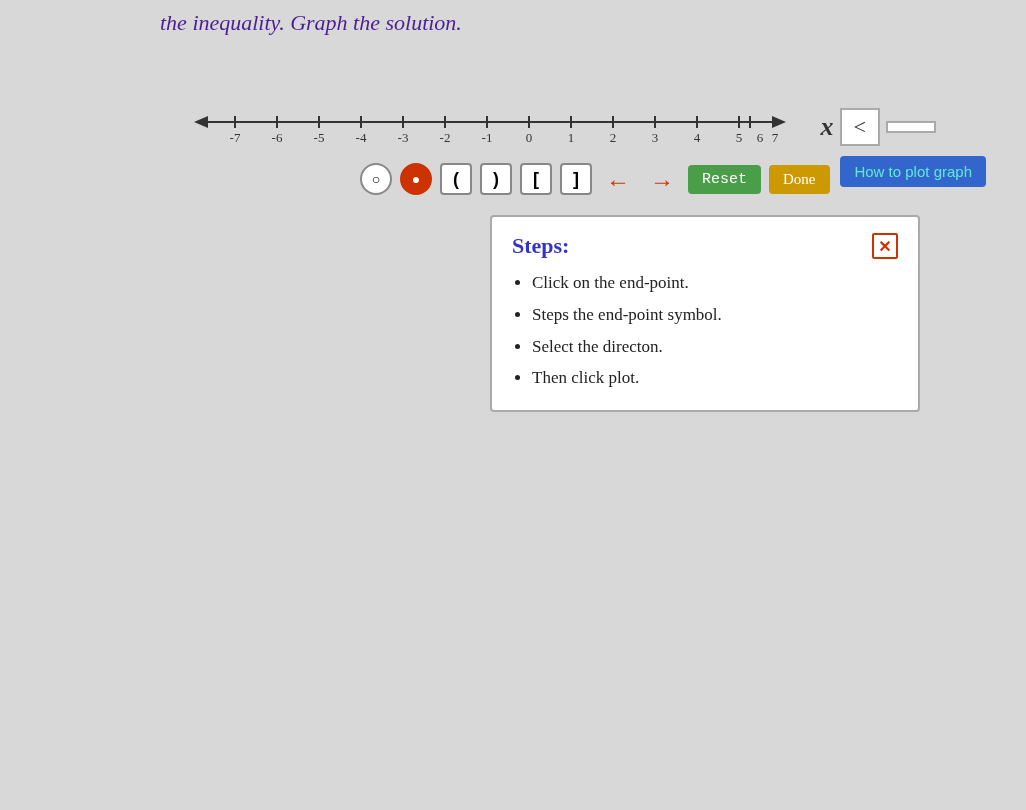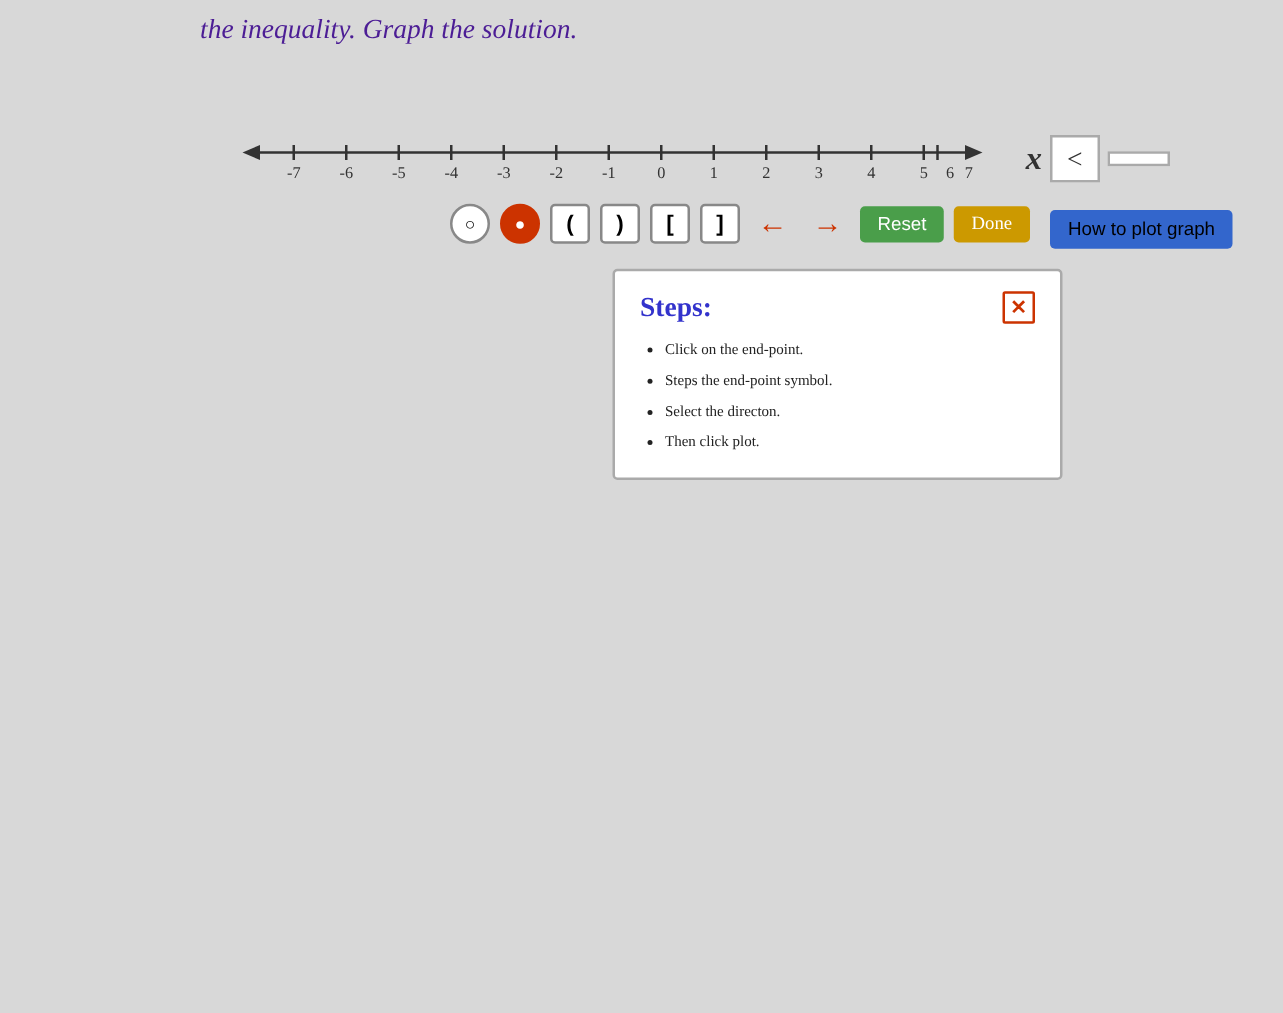--- a/index.html
+++ b/index.html
@@ -170,55 +170,55 @@
     }
 
     .reset-btn {
       padding: 6px 14px;
       background: #4a9e4a;
       color: white;
       border: none;
       border-radius: 4px;
       font-size: 15px;
       cursor: pointer;
-      font-family: Liberation Sans, sans-serif;
+      font-family: Liberation Mono, monospace;
     }
 
     .done-btn {
       padding: 6px 14px;
       background: #cc9900;
       color: white;
       border: none;
       border-radius: 4px;
       font-size: 15px;
       cursor: pointer;
       font-family: Liberation Serif, serif;
     }
 
     
     .how-to-btn {
       position: absolute;
-      top: 168px;
+      top: 156px;
       right: 40px;
       padding: 7px 14px;
       background: #3366cc;
-      color: #000000;
+      color: #5eead4;
       border: none;
       border-radius: 4px;
       font-size: 15px;
       cursor: pointer;
       font-family: Arial, sans-serif;
     }
 
     
     .steps-popup {
       position: absolute;
       top: 215px;
       left: 490px;
-      width: 360px;
+      width: 430px;
       background: white;
       border: 2px solid #aaa;
       border-radius: 4px;
       padding: 16px 20px 20px 20px;
     }
 
     .steps-header {
       display: flex;
       justify-content: space-between;
       align-items: center;
@@ -245,21 +245,21 @@
       justify-content: center;
       border-radius: 2px;
     }
 
     .steps-list {
       list-style: disc;
       padding-left: 20px;
     }
 
     .steps-list li {
-      font-size: 12px;
+      font-size: 17px;
       color: #222;
       margin-bottom: 8px;
       line-height: 1.4;
     }
 
     .steps-list li:last-child {
       margin-bottom: 0;
     }
   </style>
 </head>

